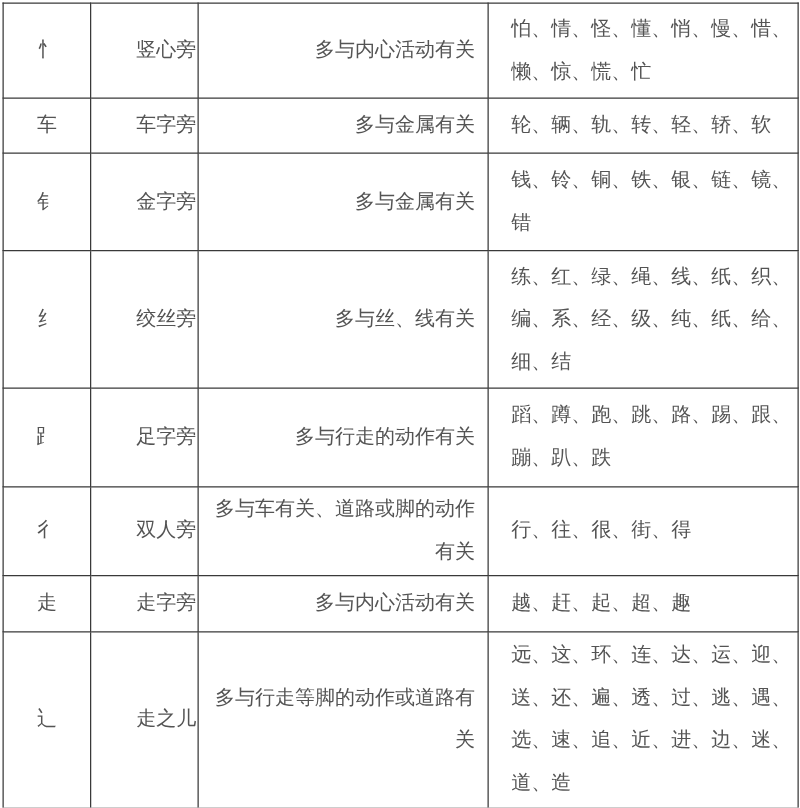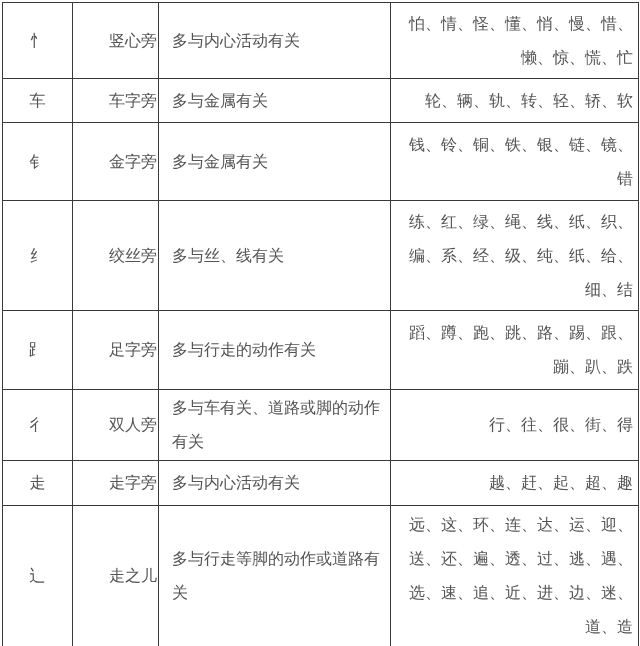--- a/index.html
+++ b/index.html
@@ -28,22 +28,22 @@
     overflow: hidden;
     word-break: break-all;
   }
   col.c1 { width: 70px; }
   col.c2 { width: 86px; }
   col.c3 { width: 232px; }
   col.c4 { width: 248px; }
 
   td.radical { text-align: center; }
   td.name    { text-align: right; }
-  td.meaning { text-align: left; padding-left: 13px; padding-right: 10px; }
-  td.examples{ text-align: right; padding-left: 18px; padding-right: 5px; }
+  td.meaning { text-align: right; padding-left: 13px; padding-right: 10px; }
+  td.examples{ text-align: left; padding-left: 18px; padding-right: 5px; }
 
   
   tr:nth-child(1) { height: 76px; }
   tr:nth-child(2) { height: 44px; }
   tr:nth-child(3) { height: 78px; }
   tr:nth-child(4) { height: 110px; }
   tr:nth-child(5) { height: 79px; }
   tr:nth-child(6) { height: 69px; }
   tr:nth-child(7) { height: 45px; }
   tr:nth-child(8) { height: 141px; }

